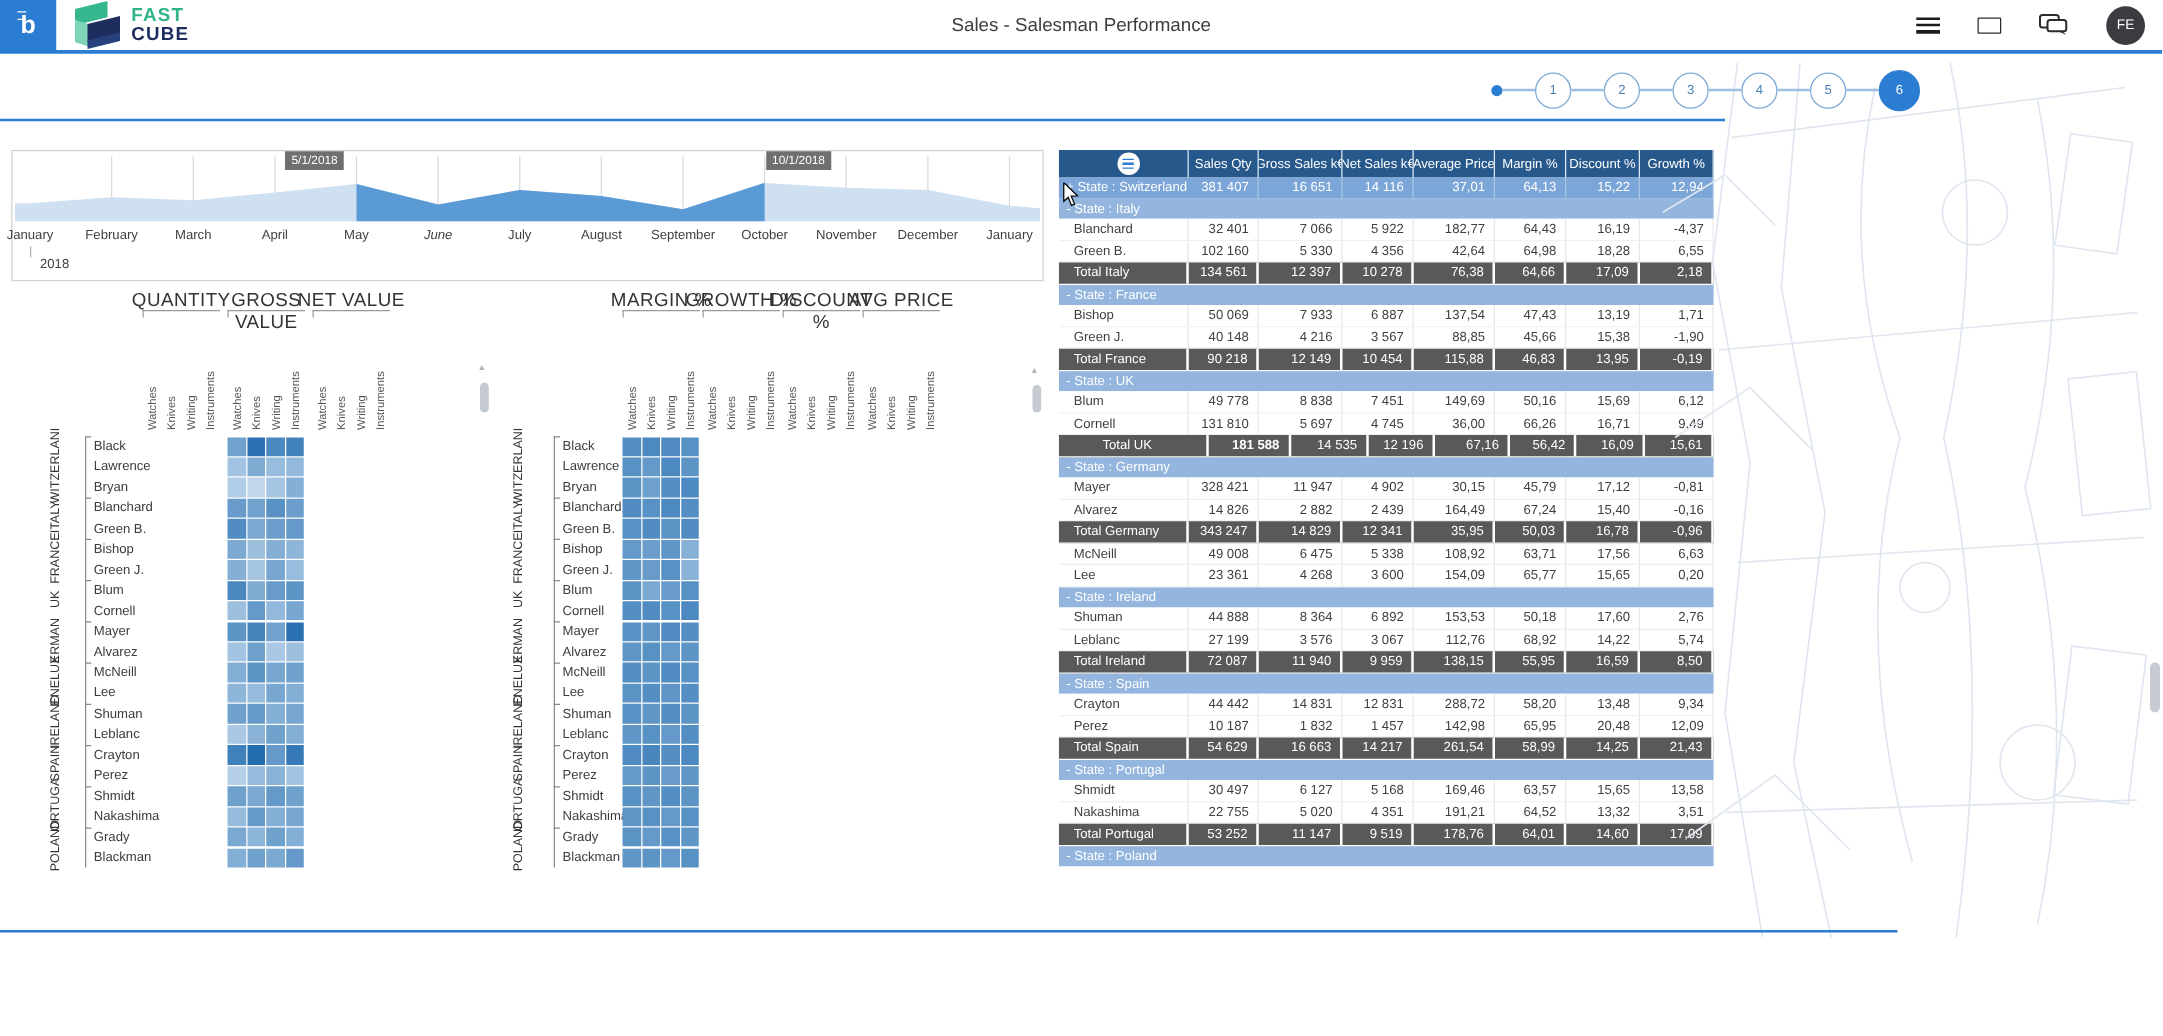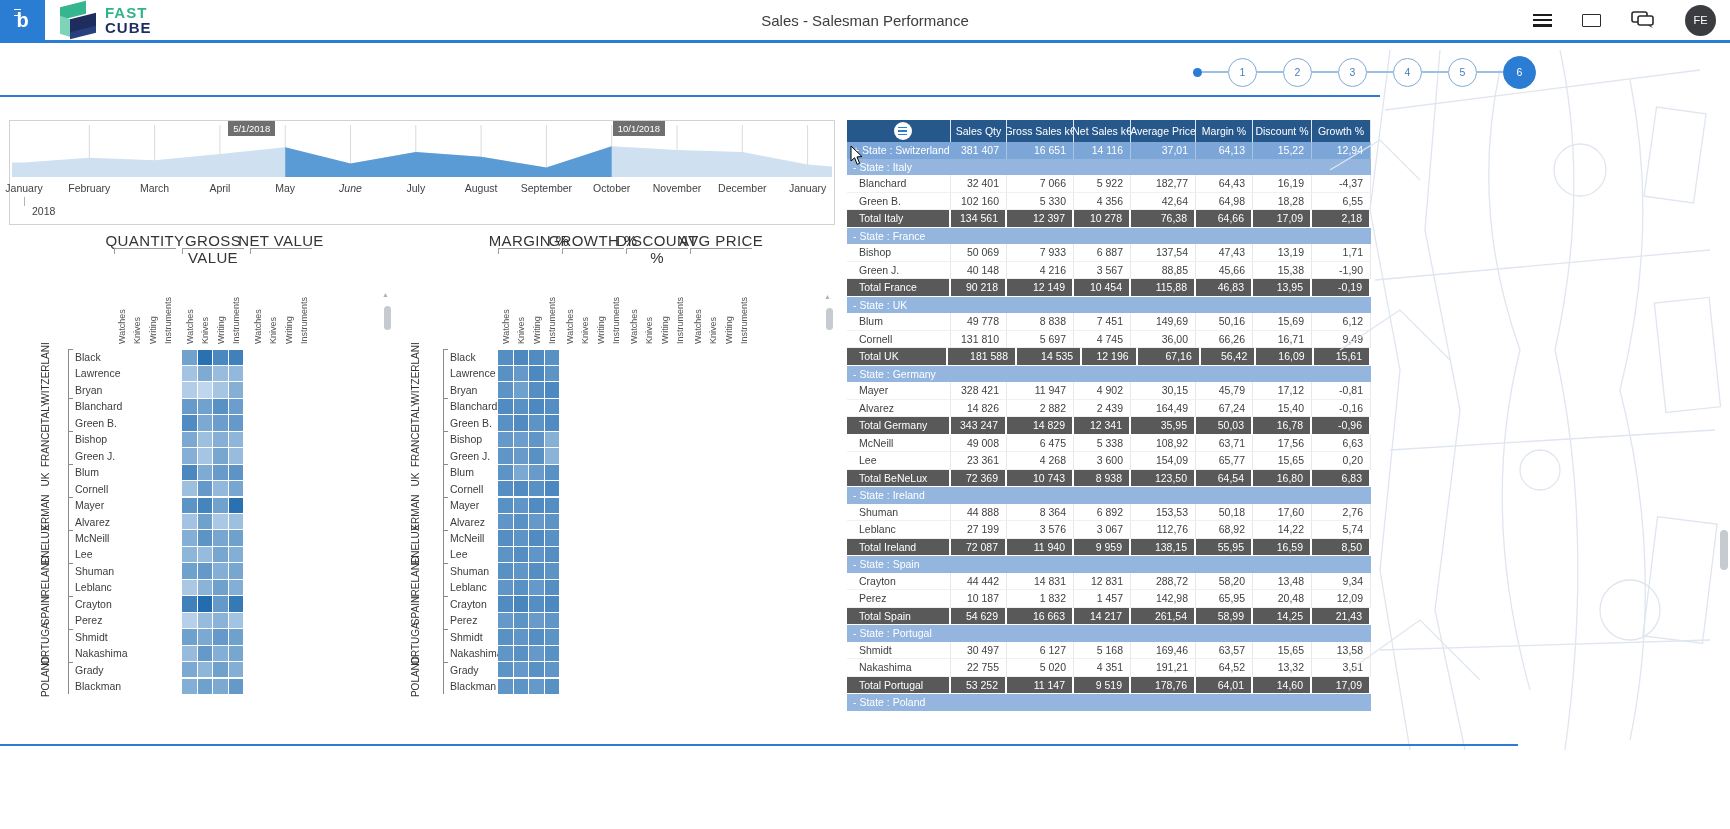--- a/index.html
+++ b/index.html
@@ -601,22 +601,22 @@
         <div class="pv-cell pv-label" style="width: 104px;">Cornell</div>
         <div class="pv-cell pv-num" style="width: 56px;">131 810</div>
         <div class="pv-cell pv-num" style="width: 67px;">5 697</div>
         <div class="pv-cell pv-num" style="width: 57px;">4 745</div>
         <div class="pv-cell pv-num" style="width: 65px;">36,00</div>
         <div class="pv-cell pv-num" style="width: 57px;">66,26</div>
         <div class="pv-cell pv-num" style="width: 59px;">16,71</div>
         <div class="pv-cell pv-num" style="width: 59px;">9,49</div>
       </div>
       <div class="pv-row r-total">
-        <div class="pv-cell pv-label" style="width: 104px;">Total UK</div>
-        <div class="pv-cell pv-num" style="width: 71px;">181 588</div>
+        <div class="pv-cell pv-label" style="width: 104px; margin-left: 23px;">Total UK</div>
+        <div class="pv-cell pv-num" style="width: 71px; font-weight: bold;">181 588</div>
         <div class="pv-cell pv-num" style="width: 67px;">14 535</div>
         <div class="pv-cell pv-num" style="width: 57px;">12 196</div>
         <div class="pv-cell pv-num" style="width: 65px;">67,16</div>
         <div class="pv-cell pv-num" style="width: 57px;">56,42</div>
         <div class="pv-cell pv-num" style="width: 59px;">16,09</div>
         <div class="pv-cell pv-num" style="width: 59px;">15,61</div>
       </div>
       <div class="pv-row r-state">
         <div class="pv-cell pv-label" style="width: 524px;">-  State : Germany</div>
       </div>
@@ -662,30 +662,20 @@
       </div>
       <div class="pv-row r-detail">
         <div class="pv-cell pv-label" style="width: 104px;">Lee</div>
         <div class="pv-cell pv-num" style="width: 56px;">23 361</div>
         <div class="pv-cell pv-num" style="width: 67px;">4 268</div>
         <div class="pv-cell pv-num" style="width: 57px;">3 600</div>
         <div class="pv-cell pv-num" style="width: 65px;">154,09</div>
         <div class="pv-cell pv-num" style="width: 57px;">65,77</div>
         <div class="pv-cell pv-num" style="width: 59px;">15,65</div>
         <div class="pv-cell pv-num" style="width: 59px;">0,20</div>
-      </div>
-      <div class="pv-row r-total">
-        <div class="pv-cell pv-label" style="width: 104px;">Total BeNeLux</div>
-        <div class="pv-cell pv-num" style="width: 56px;">72 369</div>
-        <div class="pv-cell pv-num" style="width: 67px;">10 743</div>
-        <div class="pv-cell pv-num" style="width: 57px;">8 938</div>
-        <div class="pv-cell pv-num" style="width: 65px;">123,50</div>
-        <div class="pv-cell pv-num" style="width: 57px;">64,54</div>
-        <div class="pv-cell pv-num" style="width: 59px;">16,80</div>
-        <div class="pv-cell pv-num" style="width: 59px;">6,83</div>
       </div>
       <div class="pv-row r-state">
         <div class="pv-cell pv-label" style="width: 524px;">-  State : Ireland</div>
       </div>
       <div class="pv-row r-detail">
         <div class="pv-cell pv-label" style="width: 104px;">Shuman</div>
         <div class="pv-cell pv-num" style="width: 56px;">44 888</div>
         <div class="pv-cell pv-num" style="width: 67px;">8 364</div>
         <div class="pv-cell pv-num" style="width: 57px;">6 892</div>
         <div class="pv-cell pv-num" style="width: 65px;">153,53</div>

